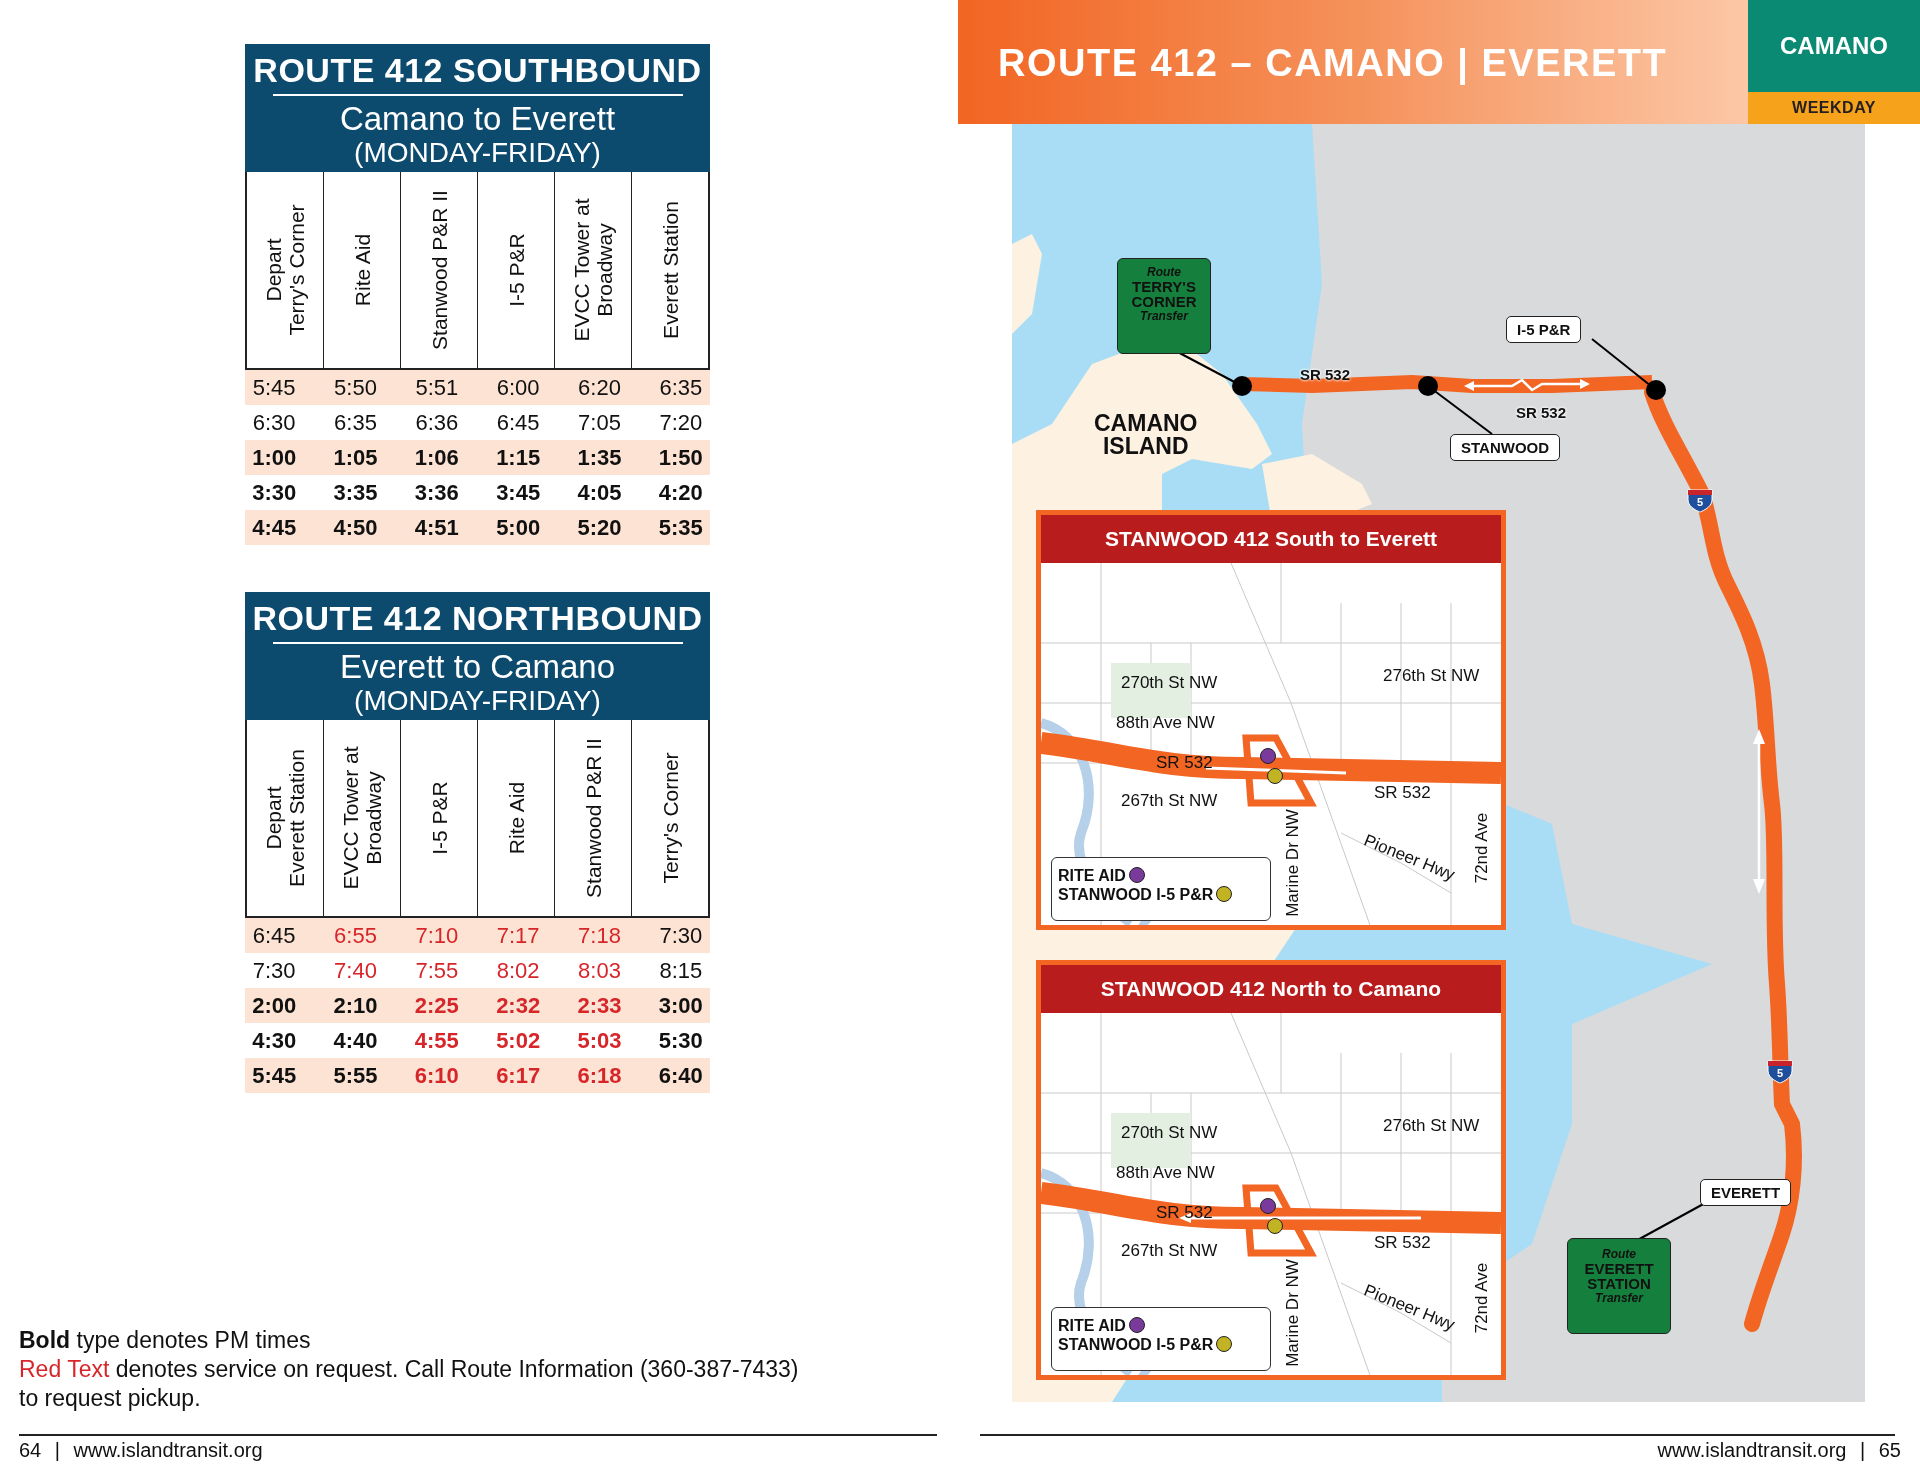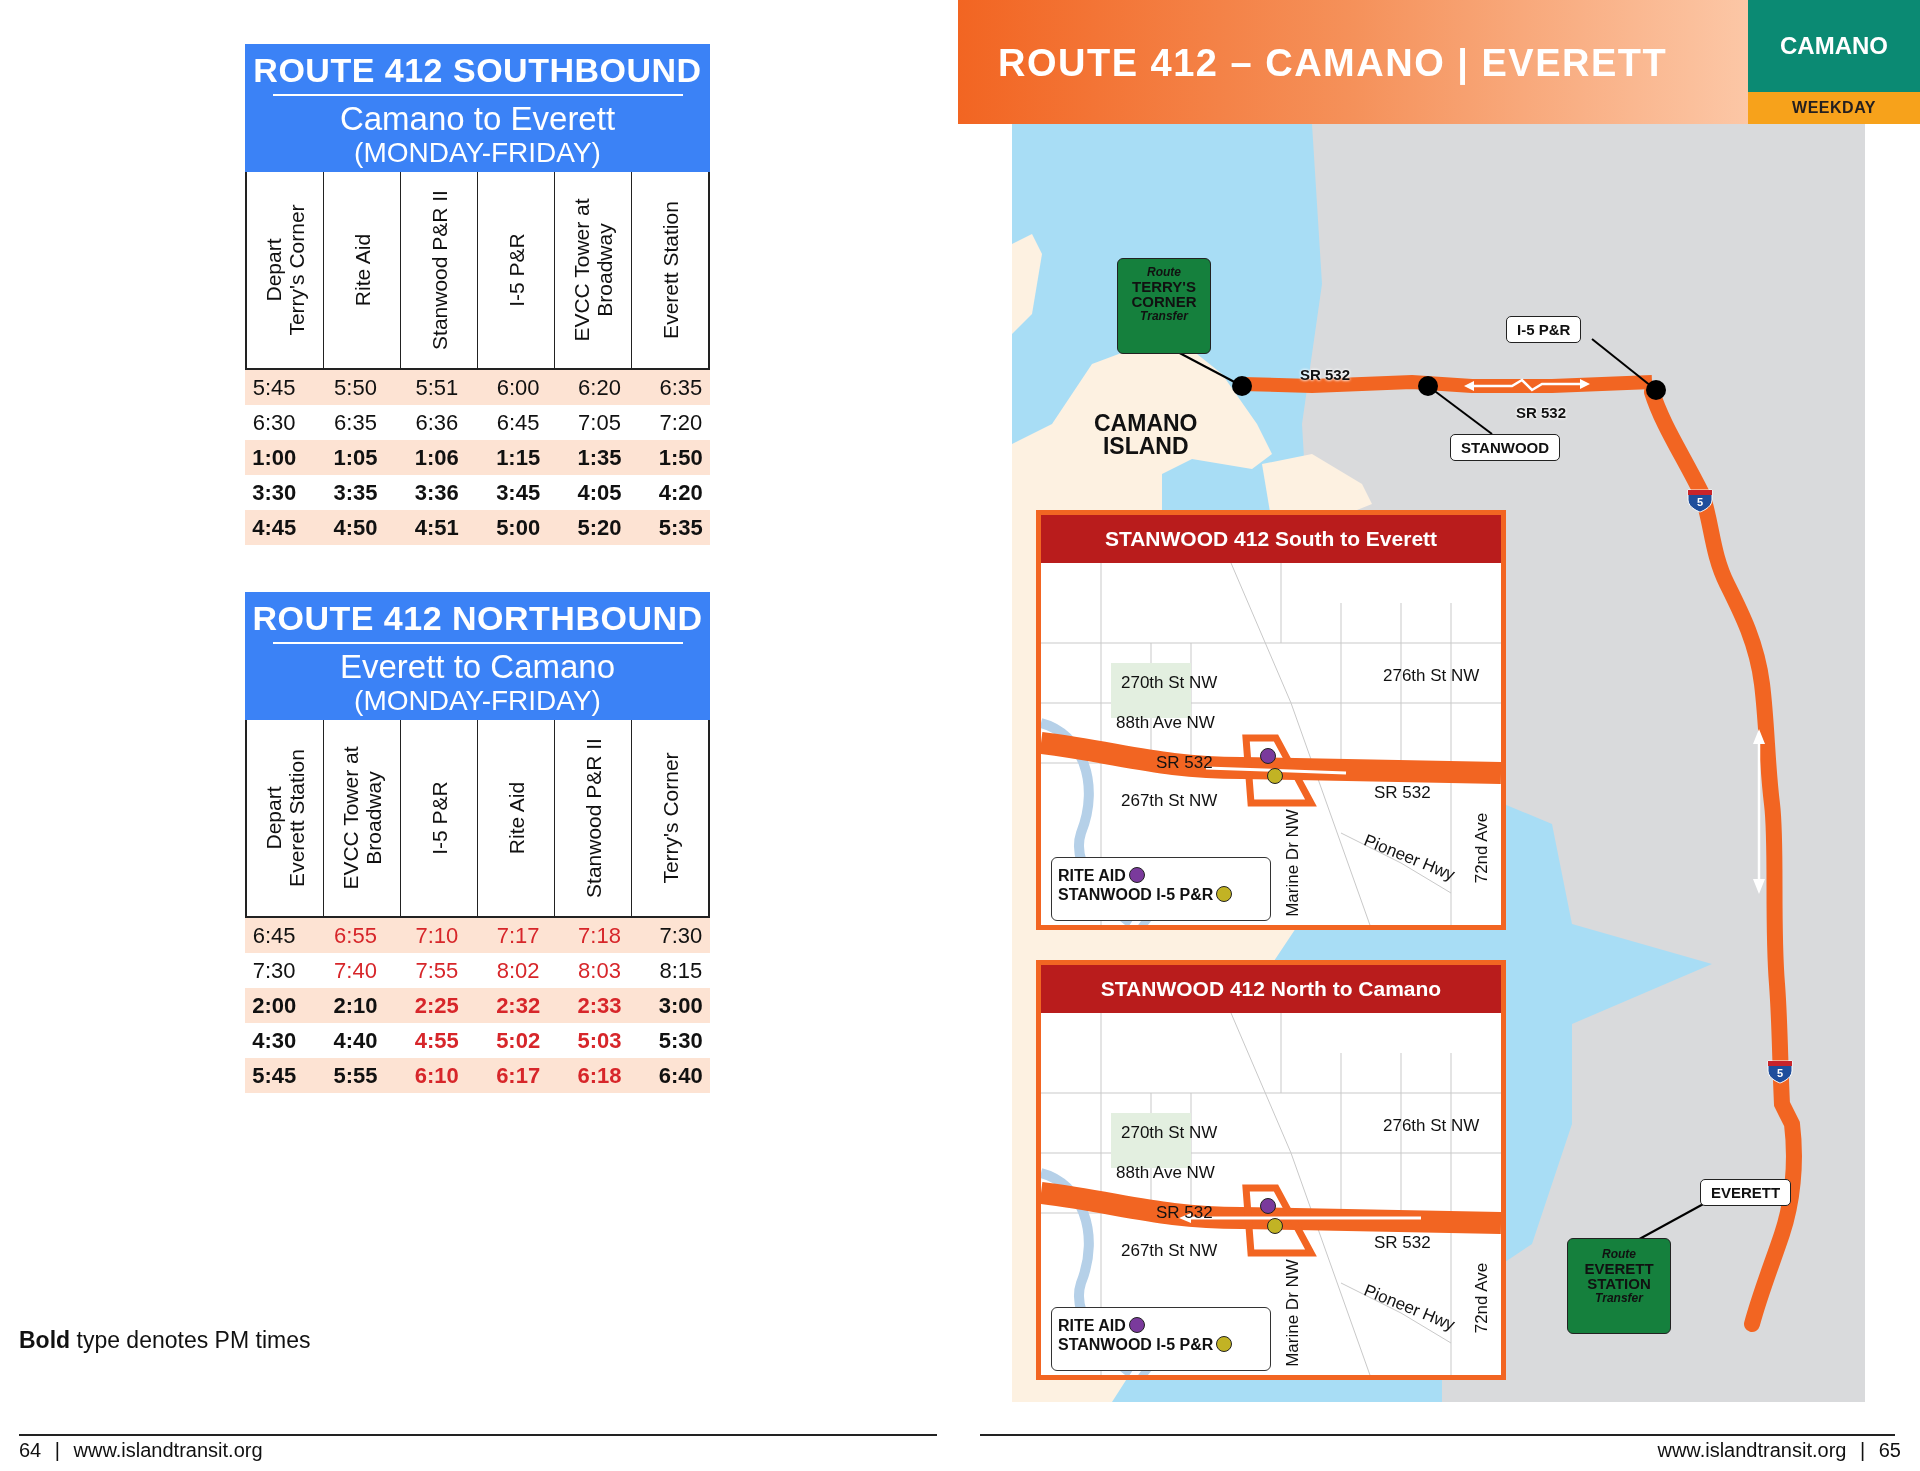--- a/index.html
+++ b/index.html
@@ -2,21 +2,21 @@
 <html><head>
 <meta charset="utf-8">
 <style>
   * { box-sizing: border-box; margin: 0; padding: 0; }
   body { width: 1920px; height: 1471px; background: #ffffff; position: relative; overflow: hidden;
          font-family: "Liberation Sans", "DejaVu Sans", sans-serif; color: #111; }
   .abs { position: absolute; }
 
   
   .tt { position: absolute; left: 245px; width: 465px; }
-  .tt-head { background: #3b82f6; color: #fff; text-align: center; height: 128px; padding-top: 6px; }
+  .tt-head { background: #0c4a6e; color: #fff; text-align: center; height: 128px; padding-top: 6px; }
   .tt-title { font-weight: bold; font-size: 34px; letter-spacing: 0.5px; line-height: 40px; }
   .tt-rule { width: 410px; height: 2px; background: #fff; margin: 4px auto 4px auto; }
   .tt-sub { font-size: 33px; line-height: 38px; }
   .tt-days { font-size: 28px; line-height: 30px; }
   .tt-cols { display: flex; height: 198px; border: 2px solid #222; border-top: none; }
   .tt-col { flex: 1; border-right: 1.5px solid #222; position: relative; }
   .tt-col:last-child { border-right: none; }
   .tt-col span { position: absolute; left: 50%; top: 50%; transform: translate(-50%,-50%) rotate(-90deg);
                  white-space: pre; font-size: 21px; line-height: 23px; text-align: center; }
   .tt-row { display: flex; height: 35px; align-items: center; gap: 23px; }
@@ -205,20 +205,21 @@
         <div class="red">6:10</div>
         <div class="red">6:17</div>
         <div class="red">6:18</div>
         <div>6:40</div>
       </div>
     </div>
 </div>
 
 <div class="abs note">
   <div><b>Bold</b><span> type denotes PM times</span></div>
+  <div style="width:780px;"><span class="red">Red Text</span><span> denotes service on request. Call Route Information (360-387-7433) to request pickup.</span></div>
 </div>
 
 <div class="abs rule" style="left:19px; top:1434px; width:918px;"></div>
 <div class="abs pgfoot" style="left:19px;">
   <span>64</span>
   <span style="margin:0 8px;">|</span>
   <span>www.islandtransit.org</span>
 </div>
 
 <div class="abs hdr">

